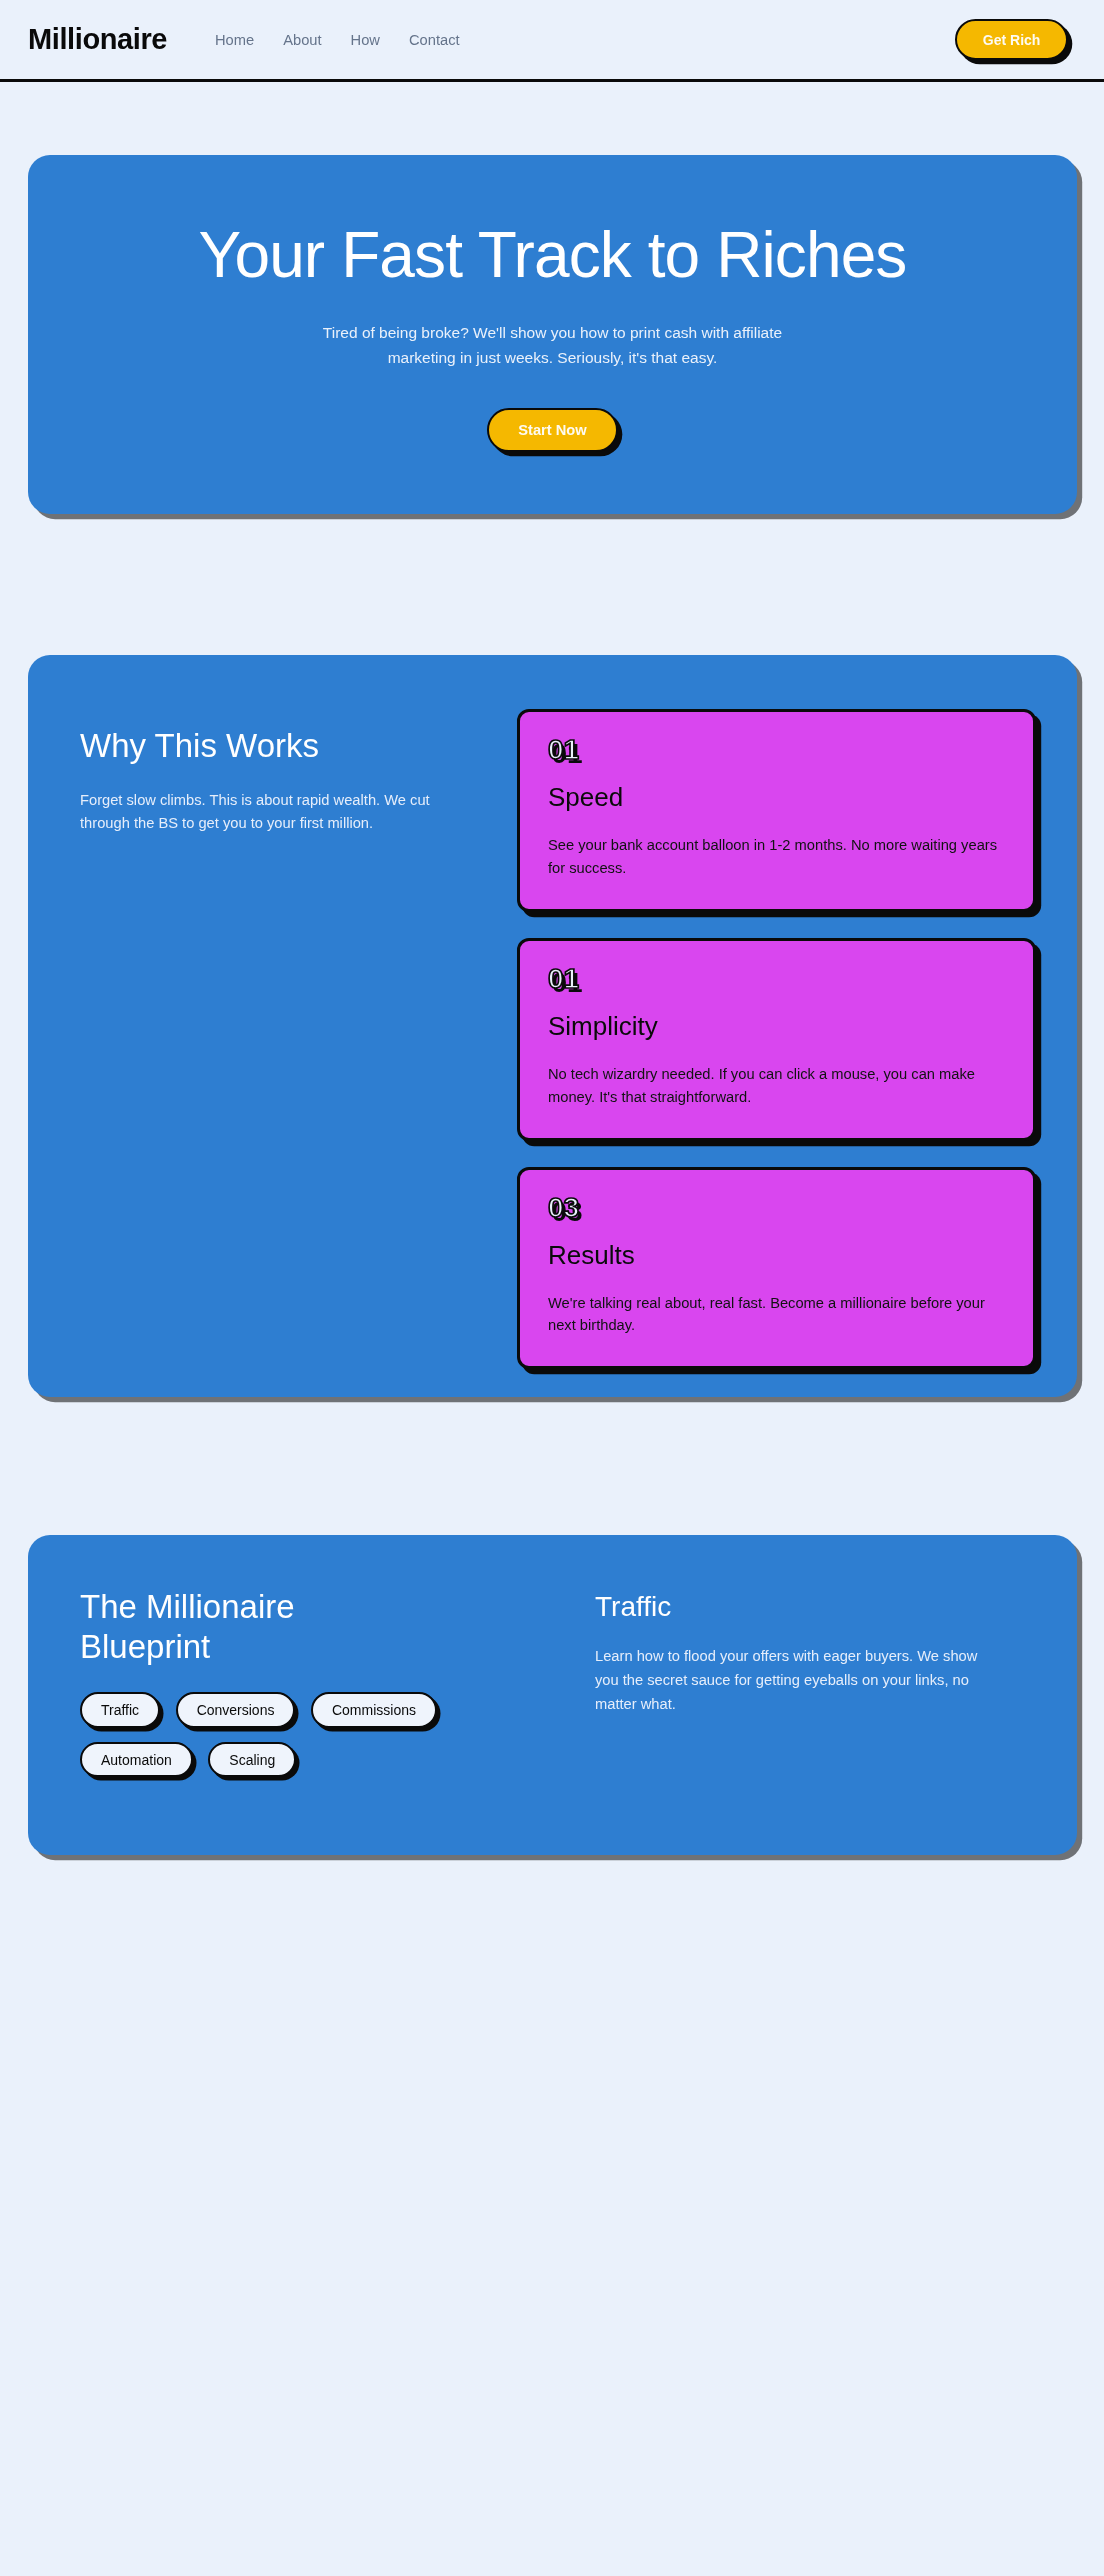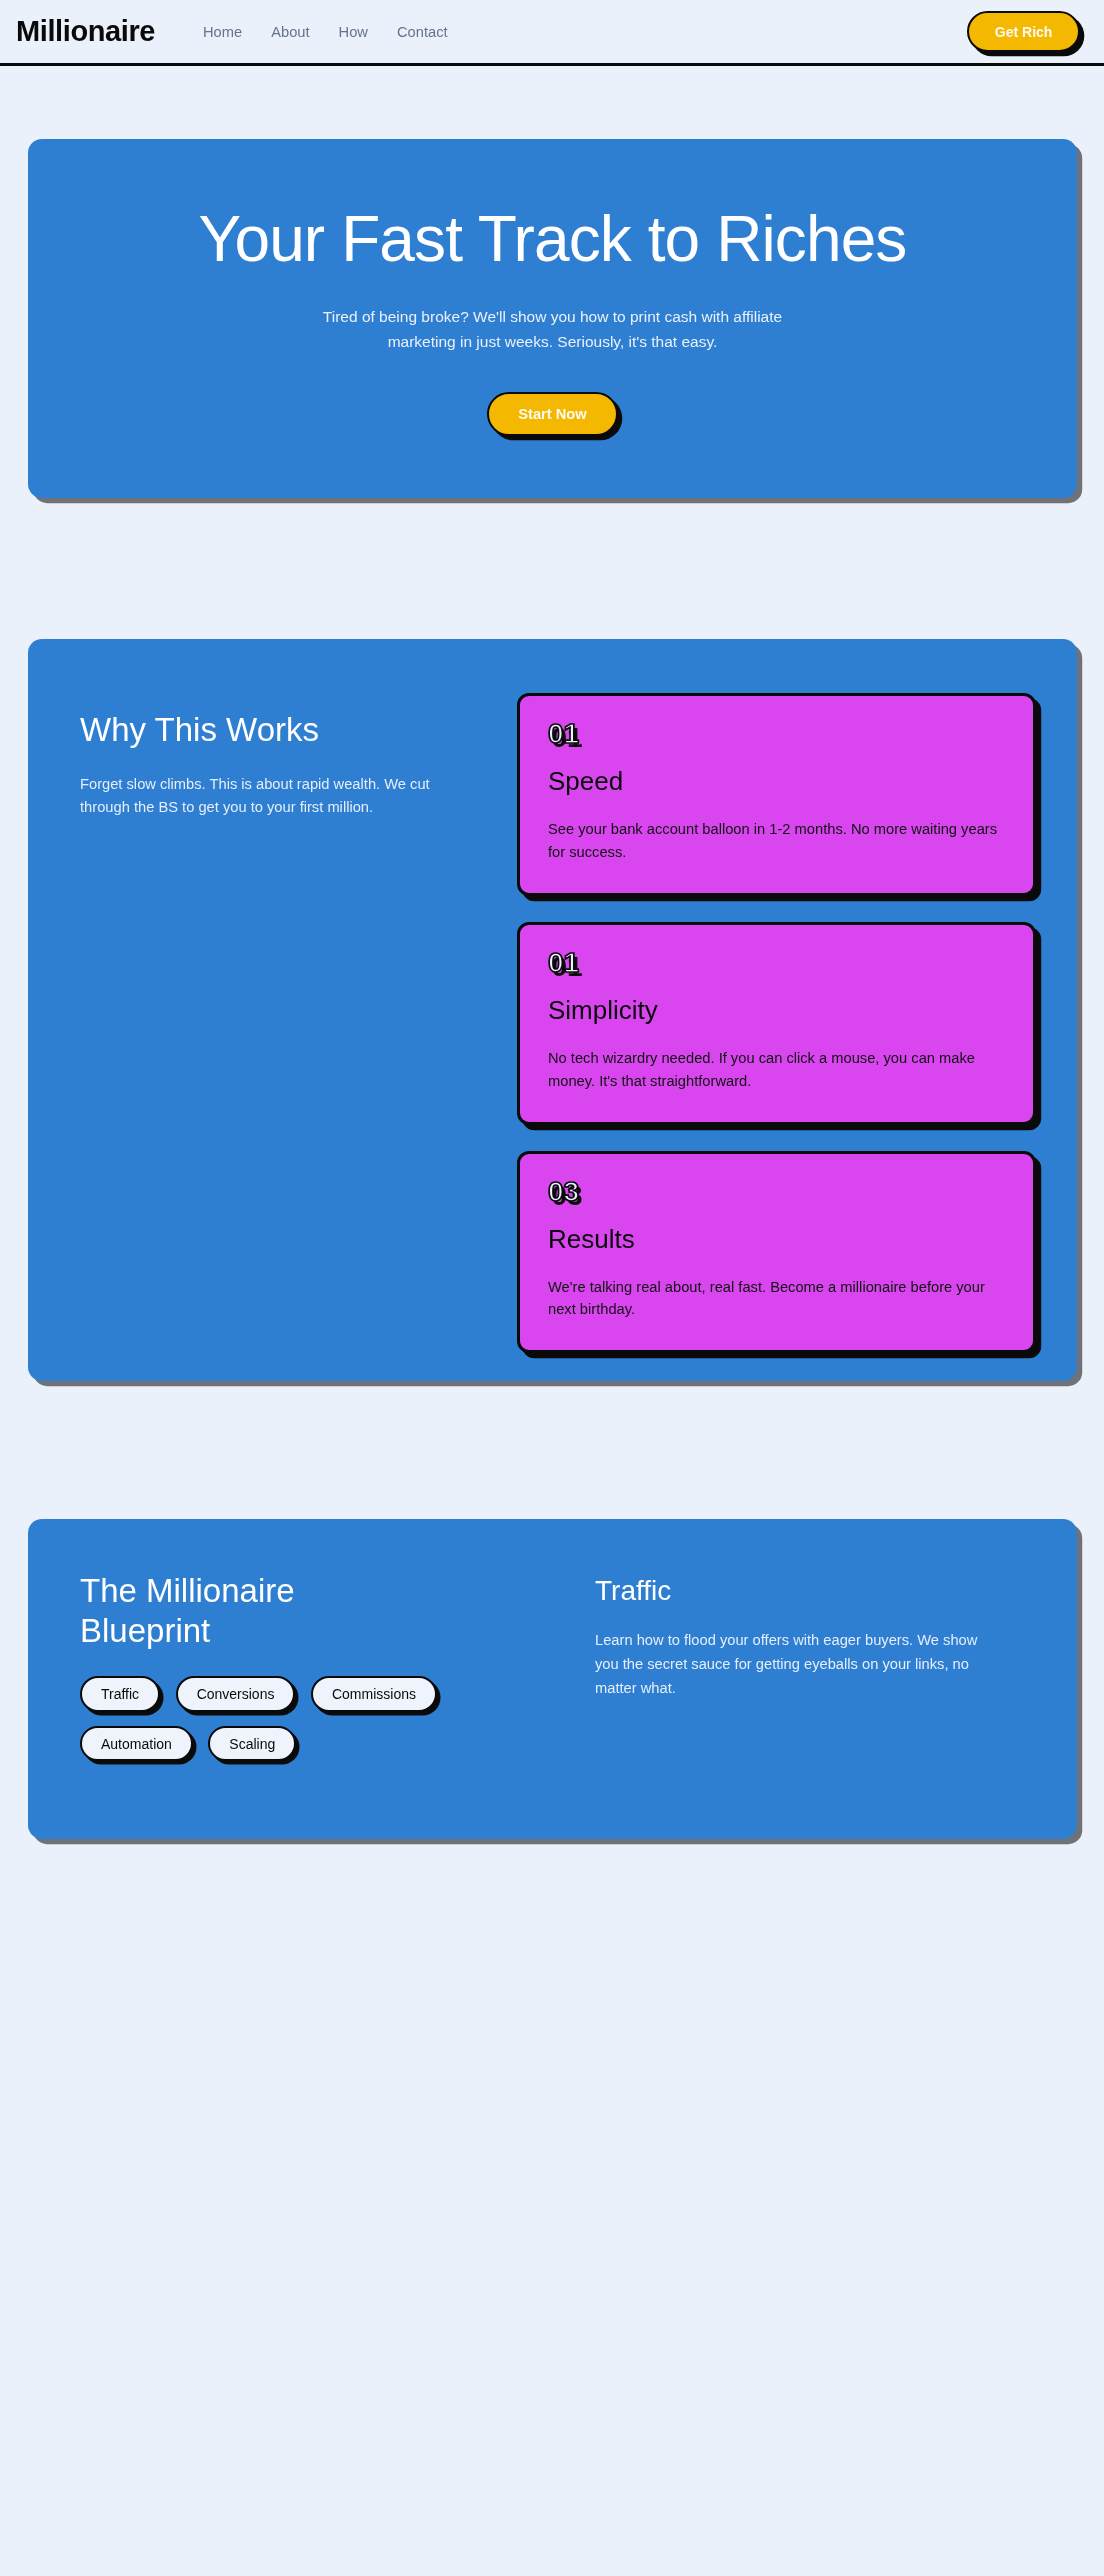--- a/index.html
+++ b/index.html
@@ -9,26 +9,26 @@
   body {
     width: 1105px;
     min-height: 2576px;
     background: #eaf1fb;
     font-family: "Liberation Sans", sans-serif;
     -webkit-font-smoothing: antialiased;
   }
 
   
   .site-header {
-    height: 66px;
+    height: 82px;
     background: #eaf1fb;
     border-bottom: 3.5px solid #0a0a0a;
     display: flex;
     align-items: center;
-    padding: 0 16px;
+    padding: 0 28px;
     box-sizing: border-box;
   }
   .brand {
     font-size: 29px;
     font-weight: 800;
     color: #0a0a0a;
     letter-spacing: -0.4px;
     line-height: 1;
     margin-right: 48px;
     white-space: nowrap;
@@ -61,21 +61,21 @@
   }
   .btn-getrich {
     font-size: 14px;
     padding: 10.4px 26px;
     margin-right: 8.6px;
   }
 
   
   .panel {
     background: #2e7ed1;
-    border-radius: 14px;
+    border-radius: 22px;
     box-shadow: 5.2px 5.2px 0 rgba(10,10,10,0.55);
     box-sizing: border-box;
   }
 
   
   .hero-wrap {
     padding: 73px 28px 0 28px;
   }
   .hero {
     padding: 67px 35px 62px 35px;

